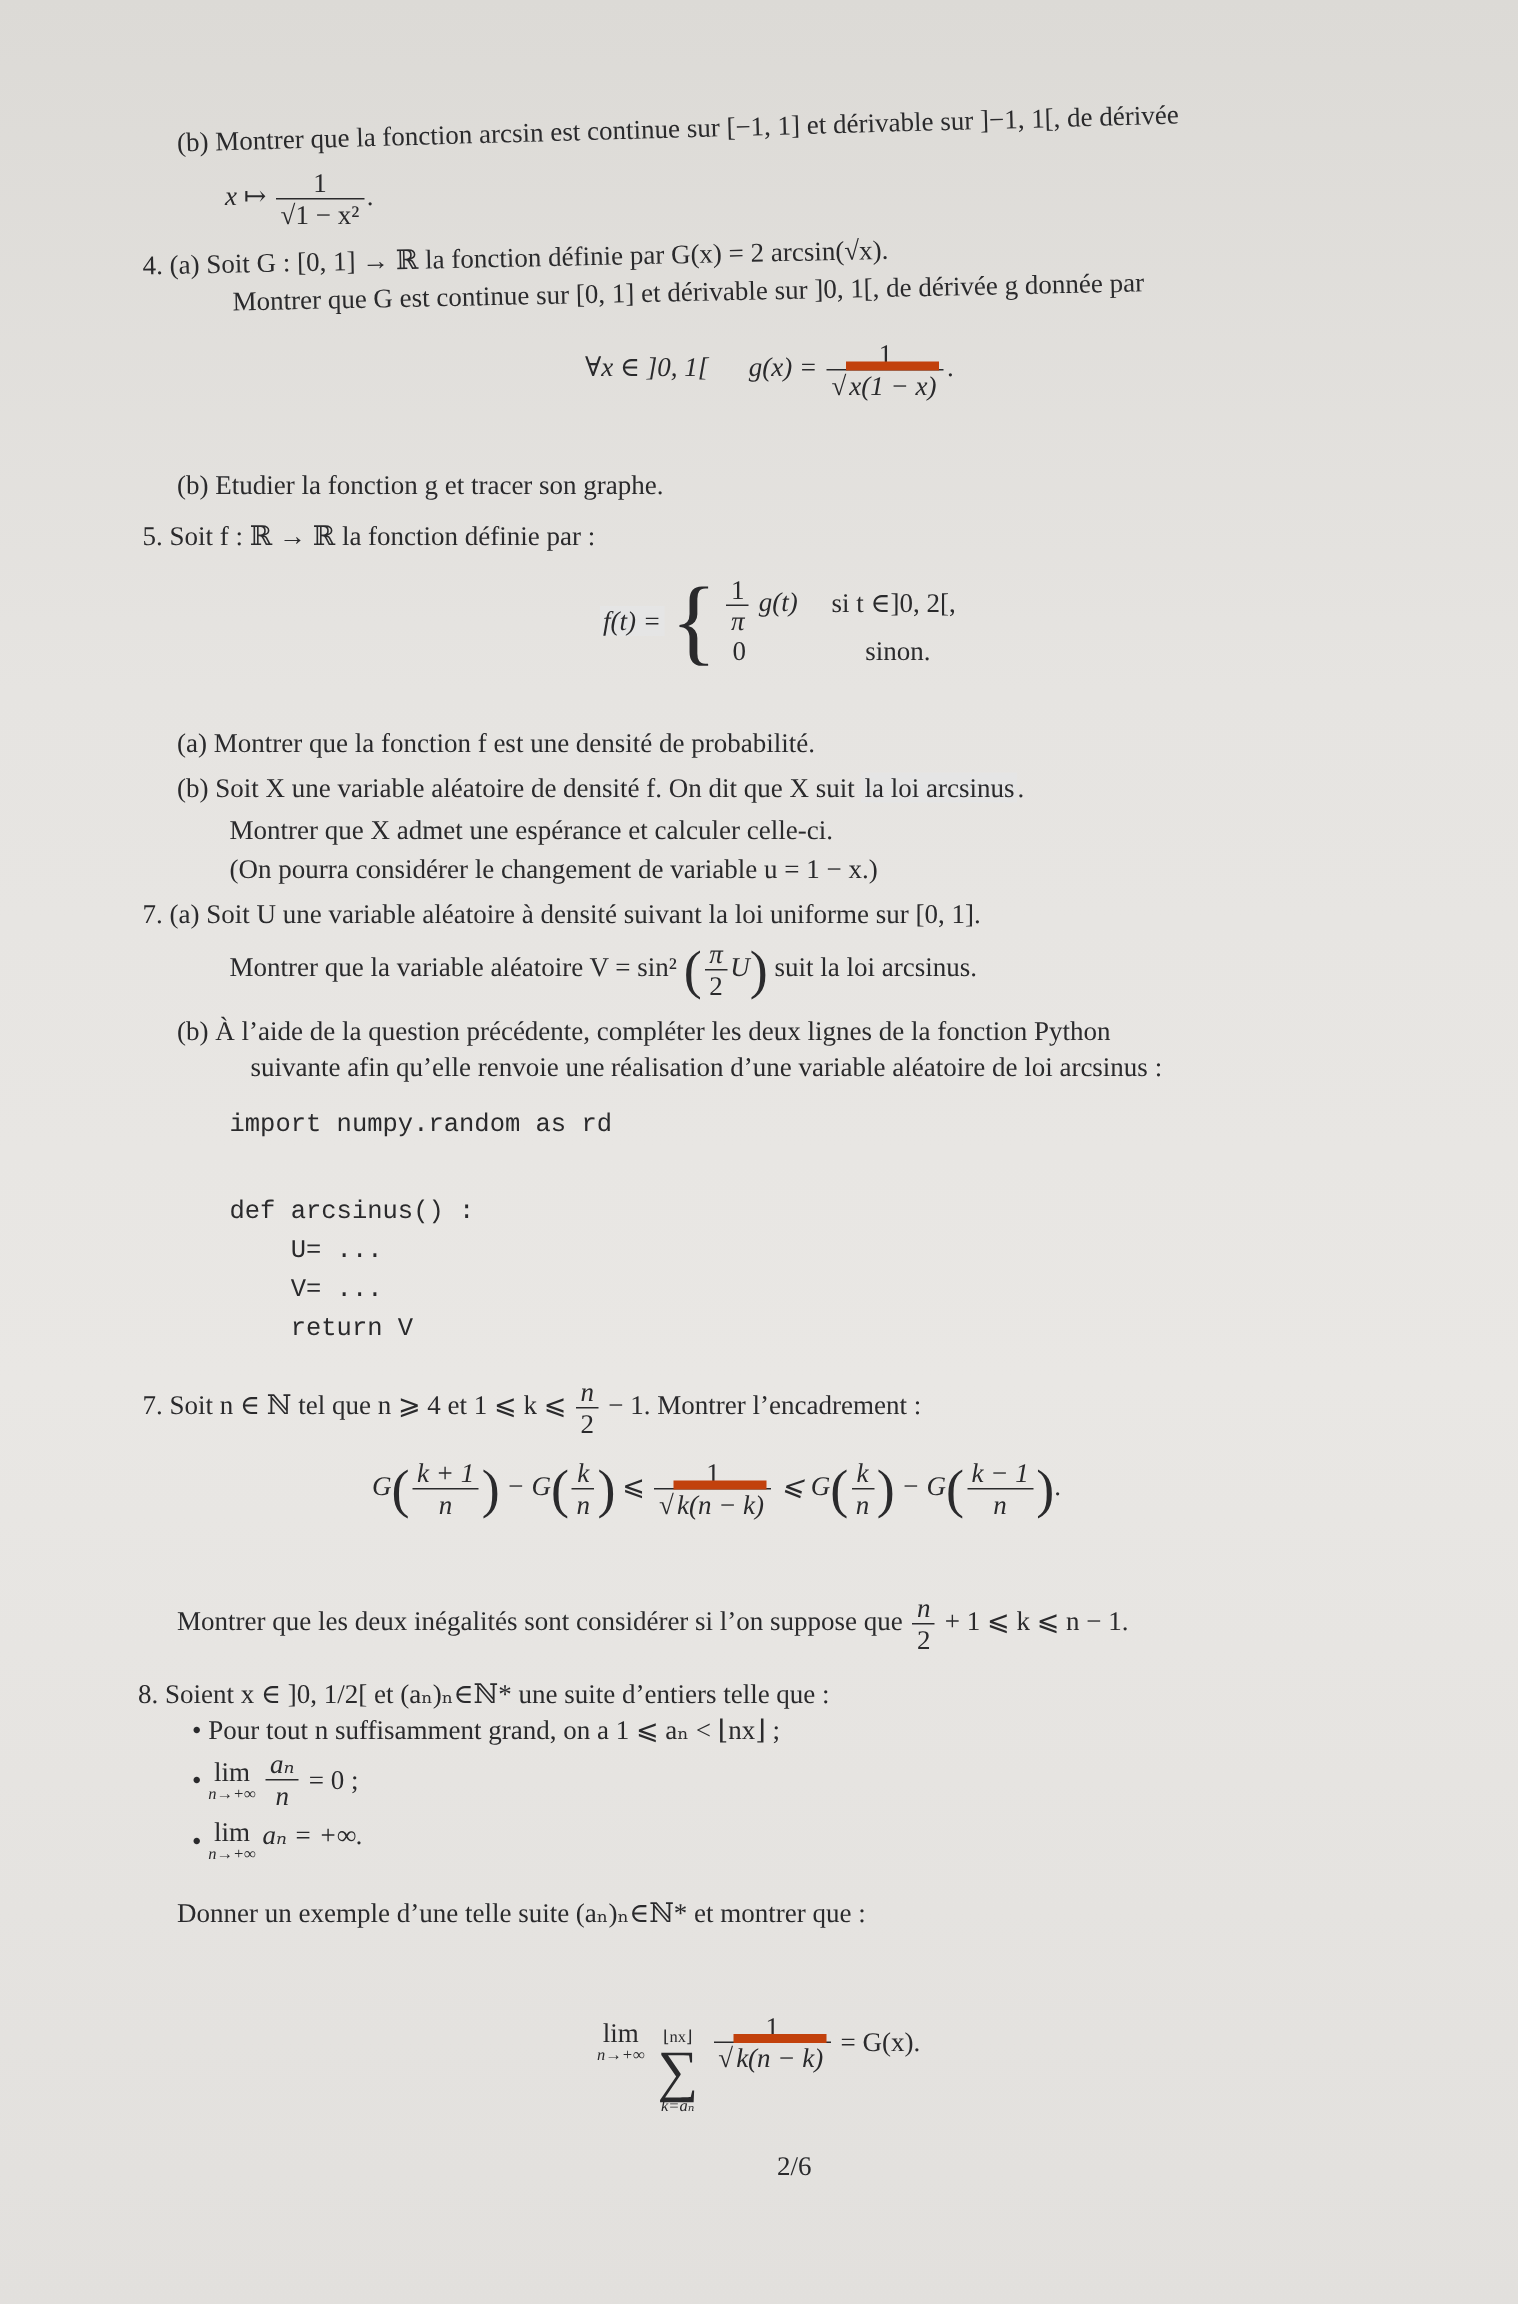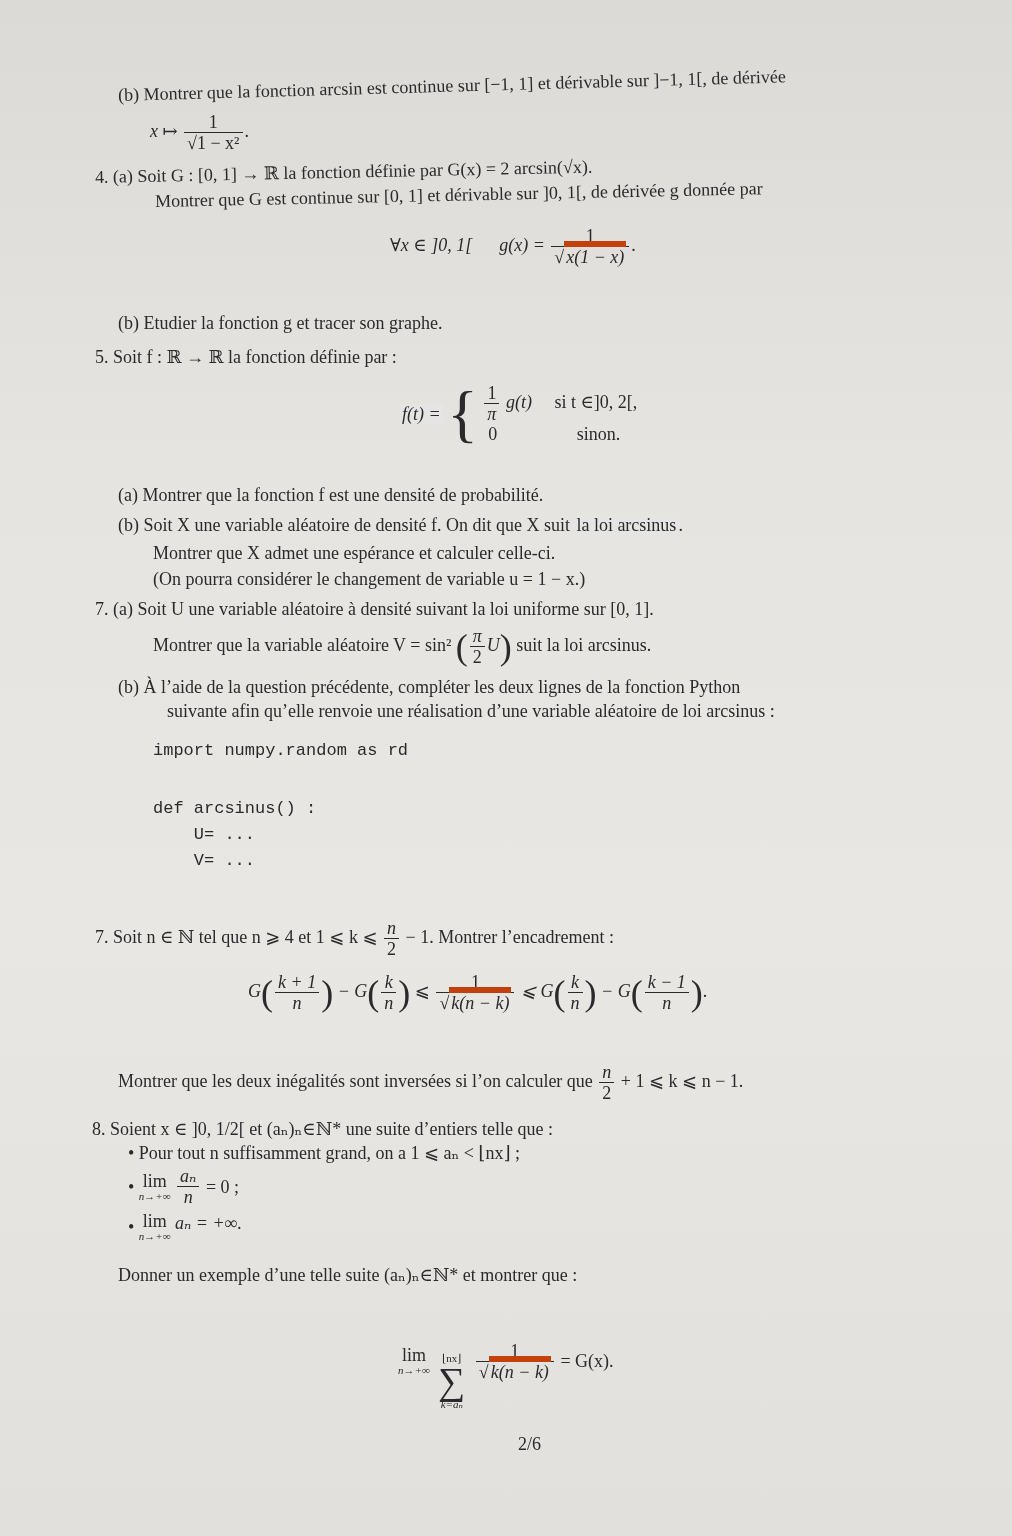--- a/index.html
+++ b/index.html
@@ -126,41 +126,42 @@
   </div>
   <div class="line" style="left:167px;top:700px;text-align:center;">
     <span>suivante afin qu’elle renvoie une réalisation d’une variable aléatoire de loi arcsinus :</span>
   </div>
   <div style="position:absolute;left:153px;top:738px;">
     <div class="mono" style="line-height:26px;white-space:pre;">import numpy.random as rd</div>
     <div class="mono" style="line-height:26px;white-space:pre;height:26px;"></div>
     <div class="mono" style="line-height:26px;white-space:pre;margin-top:6px;">def arcsinus() :</div>
     <div class="mono" style="line-height:26px;white-space:pre;">    U= ...</div>
     <div class="mono" style="line-height:26px;white-space:pre;">    V= ...</div>
+    <div class="mono" style="line-height:26px;white-space:pre;">    return V</div>
   </div>
 
   <div class="line" style="left:95px;top:918px;height:44px;">
     <span>7.</span>
     <span>Soit n ∈ ℕ tel que n ⩾ 4 et 1 ⩽ k ⩽</span>
     <span class="frac">
       <span class="num it">n</span>
       <span class="den">2</span>
     </span>
     <span>− 1. Montrer l’encadrement :</span>
   </div>
   <div class="line" style="left:248px;top:972px;height:60px;">
     <span class="it">G</span><span class="big">(</span><span class="frac it"><span class="num">k + 1</span><span class="den">n</span></span><span class="big">)</span>
     <span class="it">− G</span><span class="big">(</span><span class="frac it"><span class="num">k</span><span class="den">n</span></span><span class="big">)</span>
     <span>⩽</span>
     <span class="frac"><span class="num">1</span><span class="den">√<span class="sqrt it">k(n − k)</span></span></span>
     <span class="it">⩽ G</span><span class="big">(</span><span class="frac it"><span class="num">k</span><span class="den">n</span></span><span class="big">)</span>
     <span class="it">− G</span><span class="big">(</span><span class="frac it"><span class="num">k − 1</span><span class="den">n</span></span><span class="big">)</span><span>.</span>
   </div>
   <div class="line" style="left:118px;top:1062px;height:44px;">
-    <span>Montrer que les deux inégalités sont inversées si l’on calculer que</span>
+    <span>Montrer que les deux inégalités sont considérer si l’on suppose que</span>
     <span class="frac">
       <span class="num it">n</span>
       <span class="den">2</span>
     </span>
     <span>+ 1 ⩽ k ⩽ n − 1.</span>
   </div>
 
   <div class="line" style="left:92px;top:1118px;">
     <span>8.</span>
     <span>Soient x ∈ ]0, 1/2[ et (aₙ)ₙ∈ℕ* une suite d’entiers telle que :</span>

